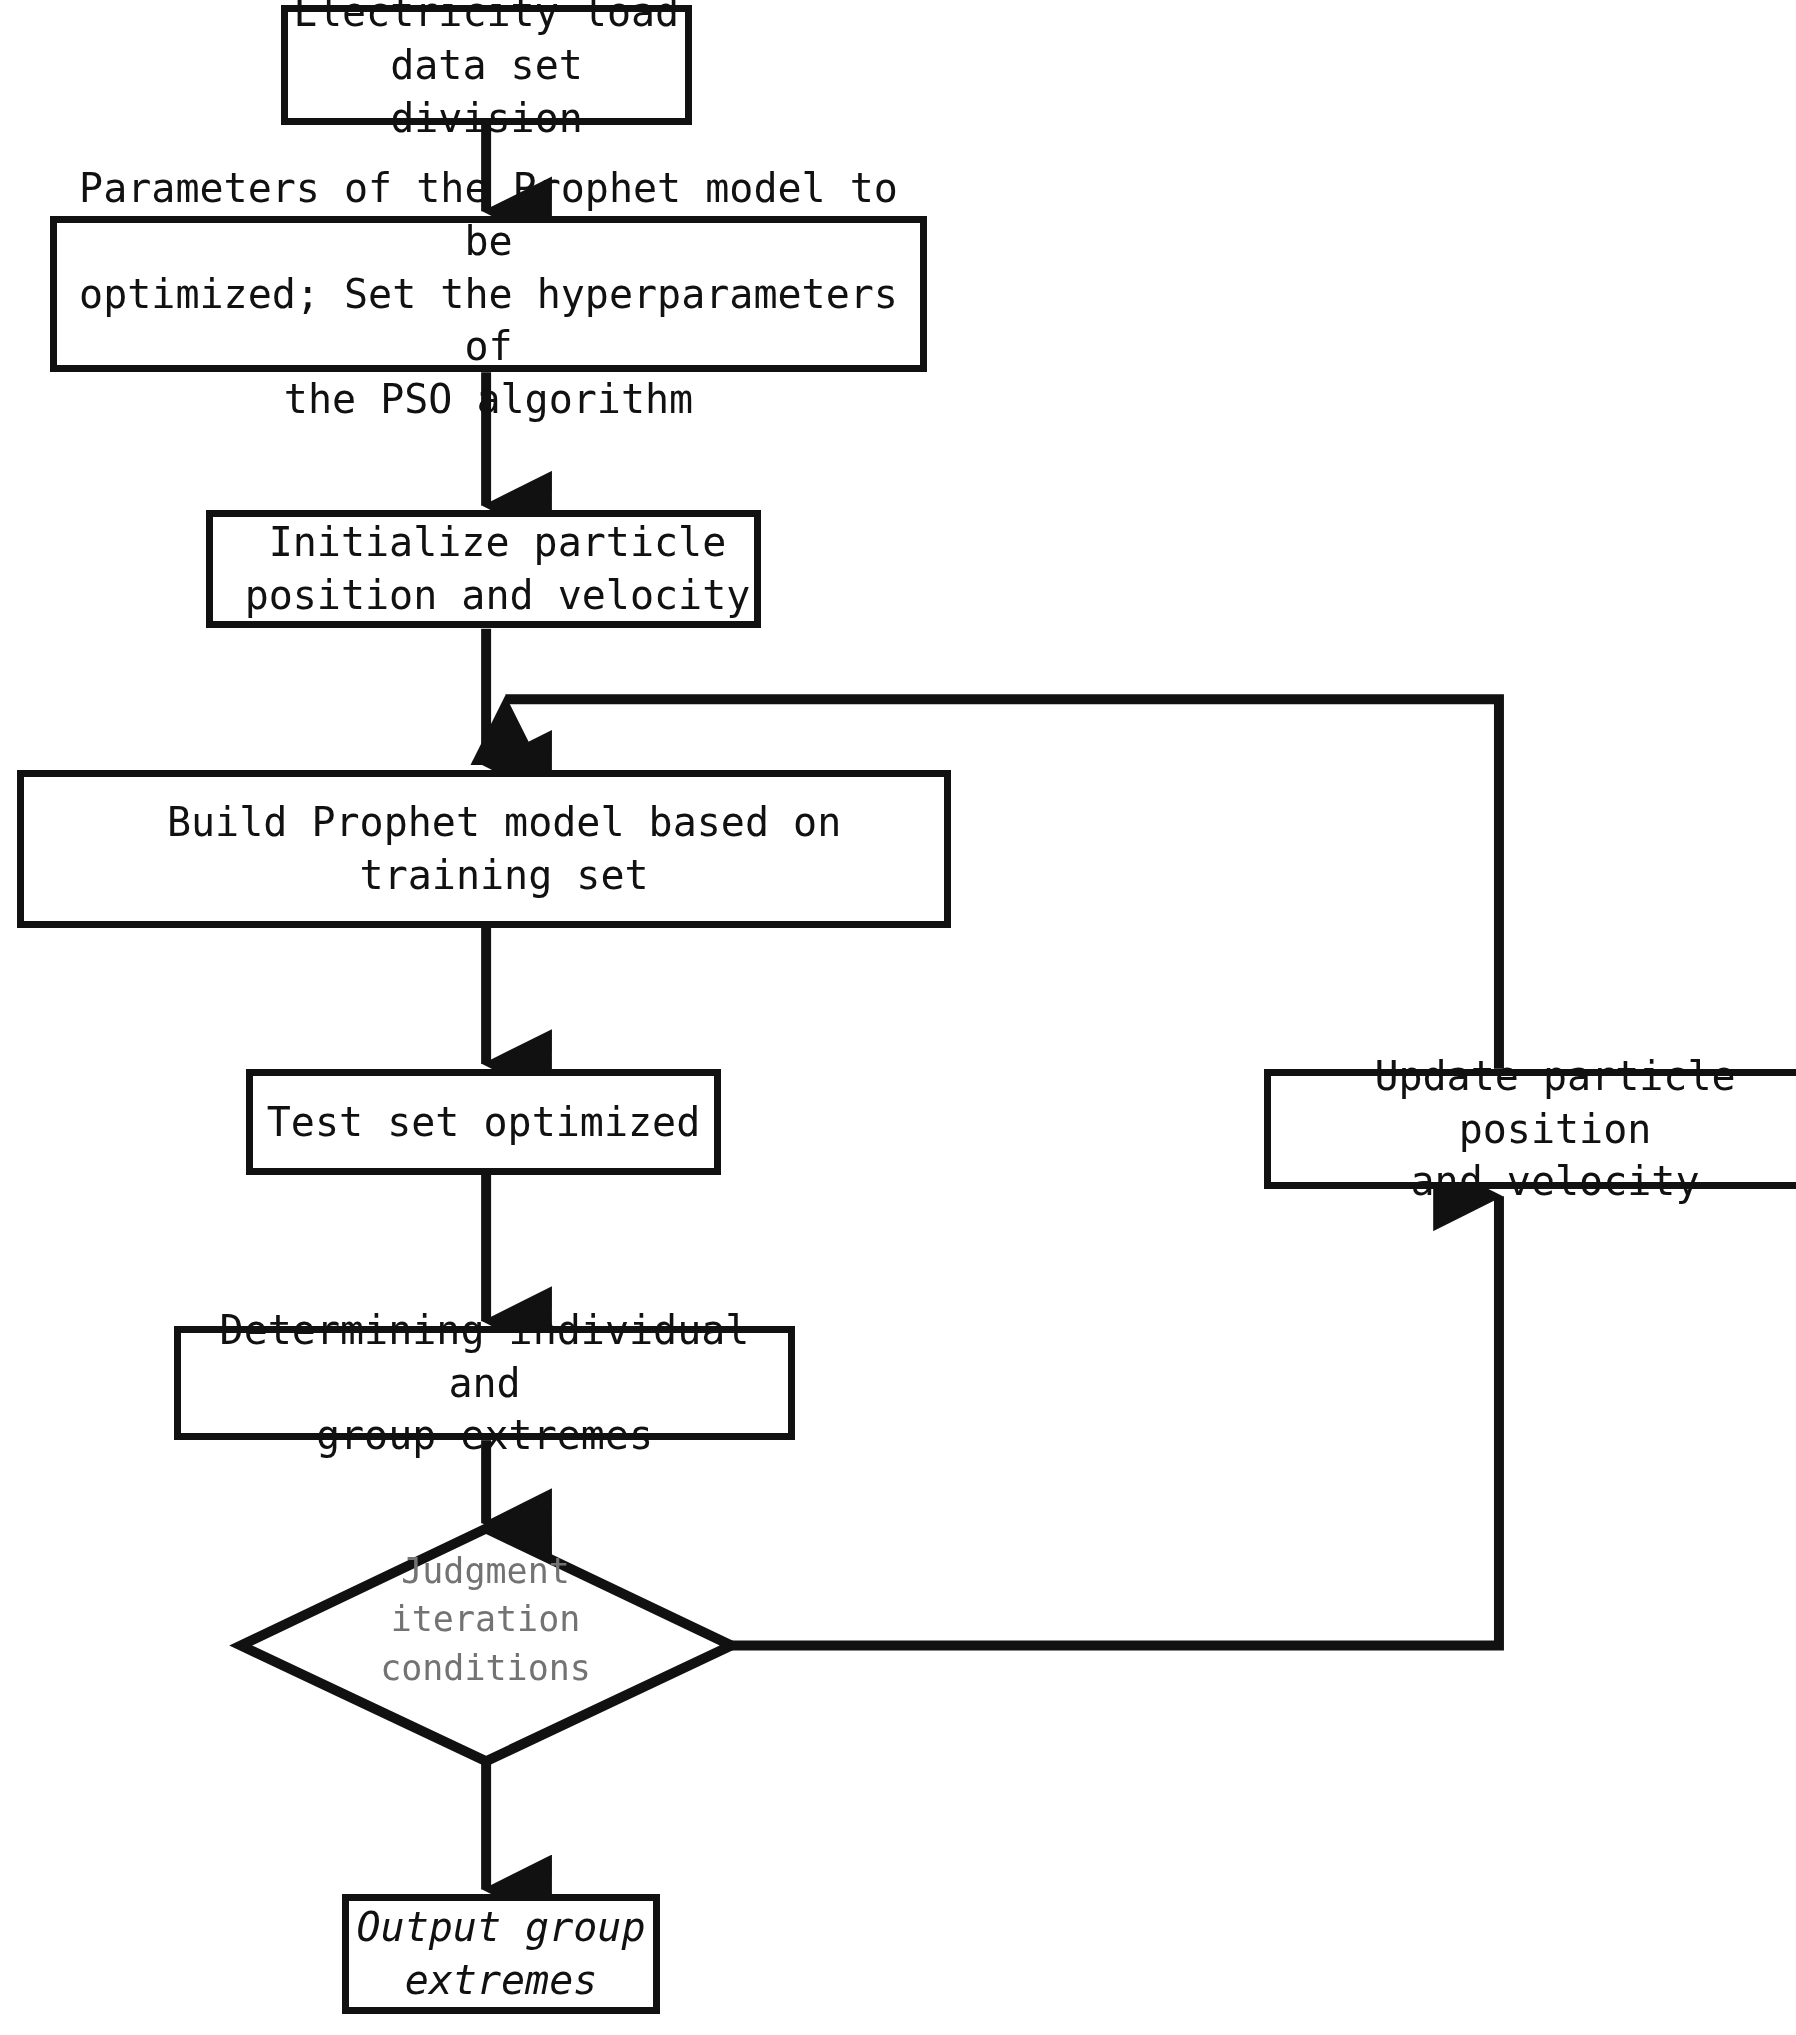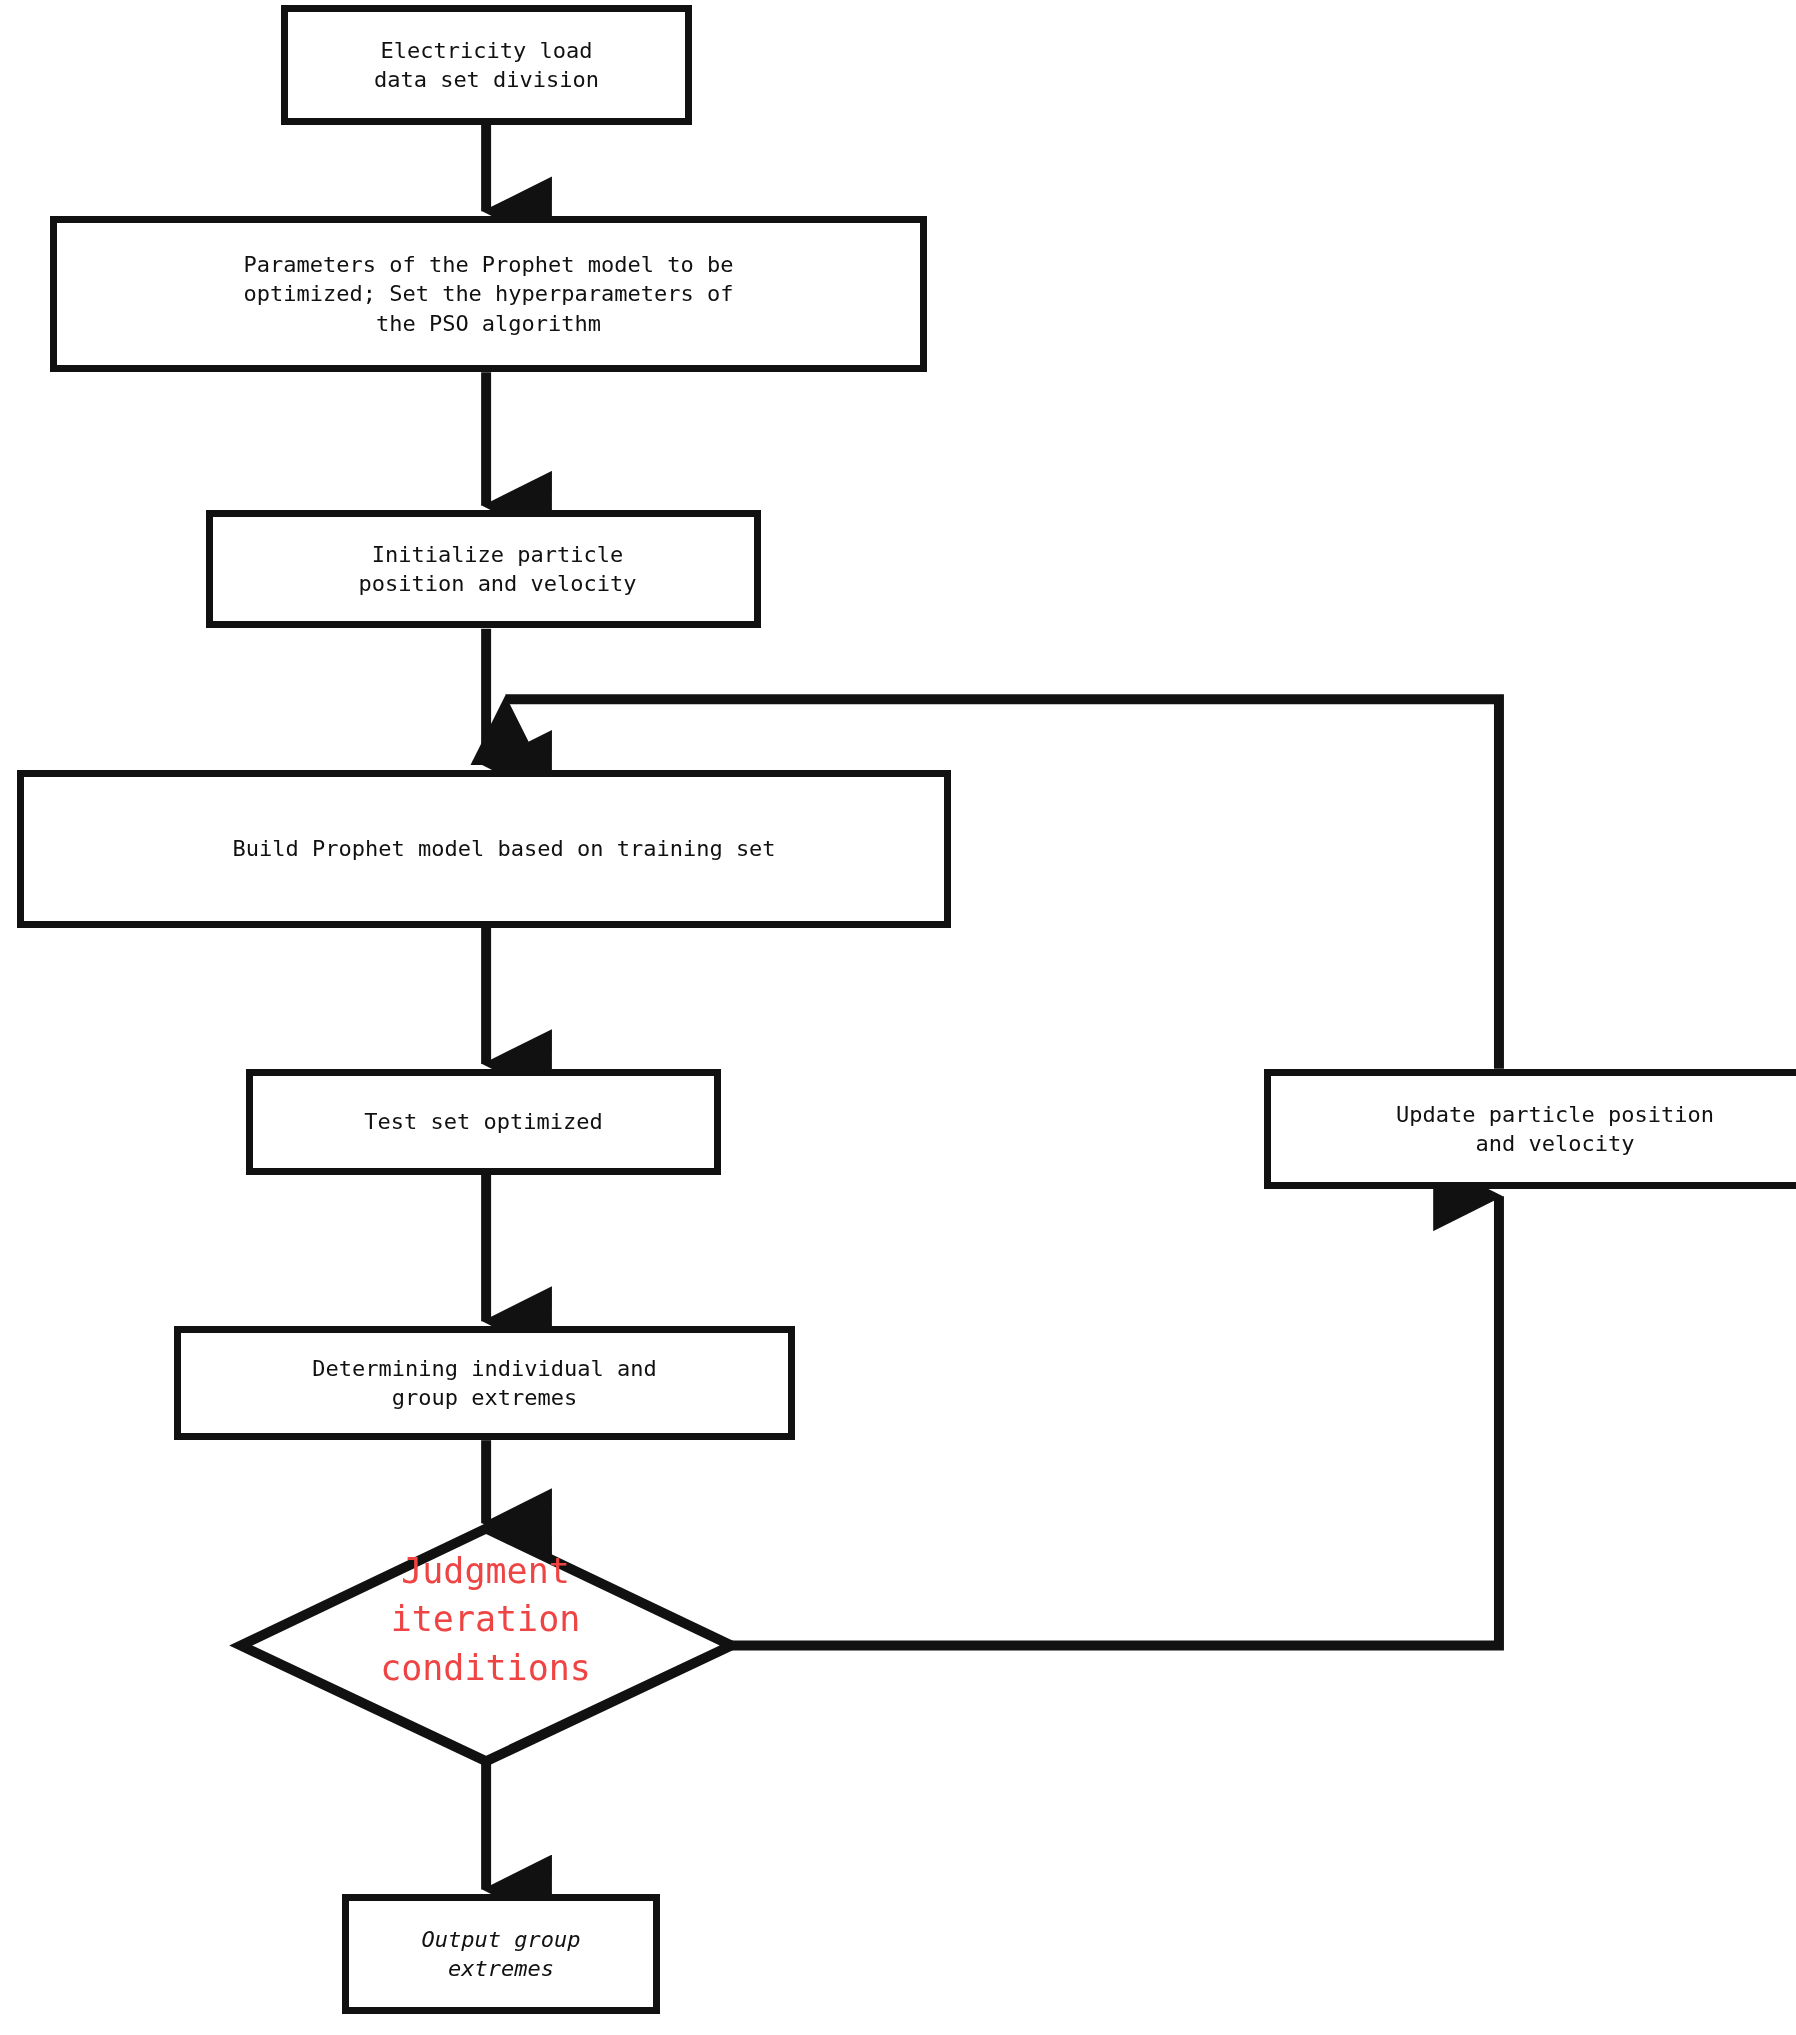--- a/index.html
+++ b/index.html
@@ -29,31 +29,31 @@
     position: absolute;
     box-sizing: border-box;
     display: flex;
     align-items: center;
     justify-content: center;
     text-align: center;
     color: #111111;
     background: #ffffff;
     border: 7.3px solid #111111;
     font-family: "DejaVu Sans Mono", "Liberation Mono", monospace;
-    font-size: 22px;
+    font-size: 40px;
     line-height: 1.32;
     letter-spacing: 0px;
     white-space: pre-line;
     z-index: 3;
   }
   .decision-label {
     position: absolute;
     z-index: 4;
     text-align: center;
-    color: #ef4444;
+    color: #737373;
     font-family: "DejaVu Sans Mono", "Liberation Mono", monospace;
     font-size: 35px;
     line-height: 1.38;
     white-space: pre-line;
     pointer-events: none;
     background: transparent;
   }
   
   #node-dataset        { left: 281px;  top: 5.3px;    width: 411px;  height: 120px; }
   #node-params         { left: 50px;   top: 216px;  width: 877px; height: 156px; }

